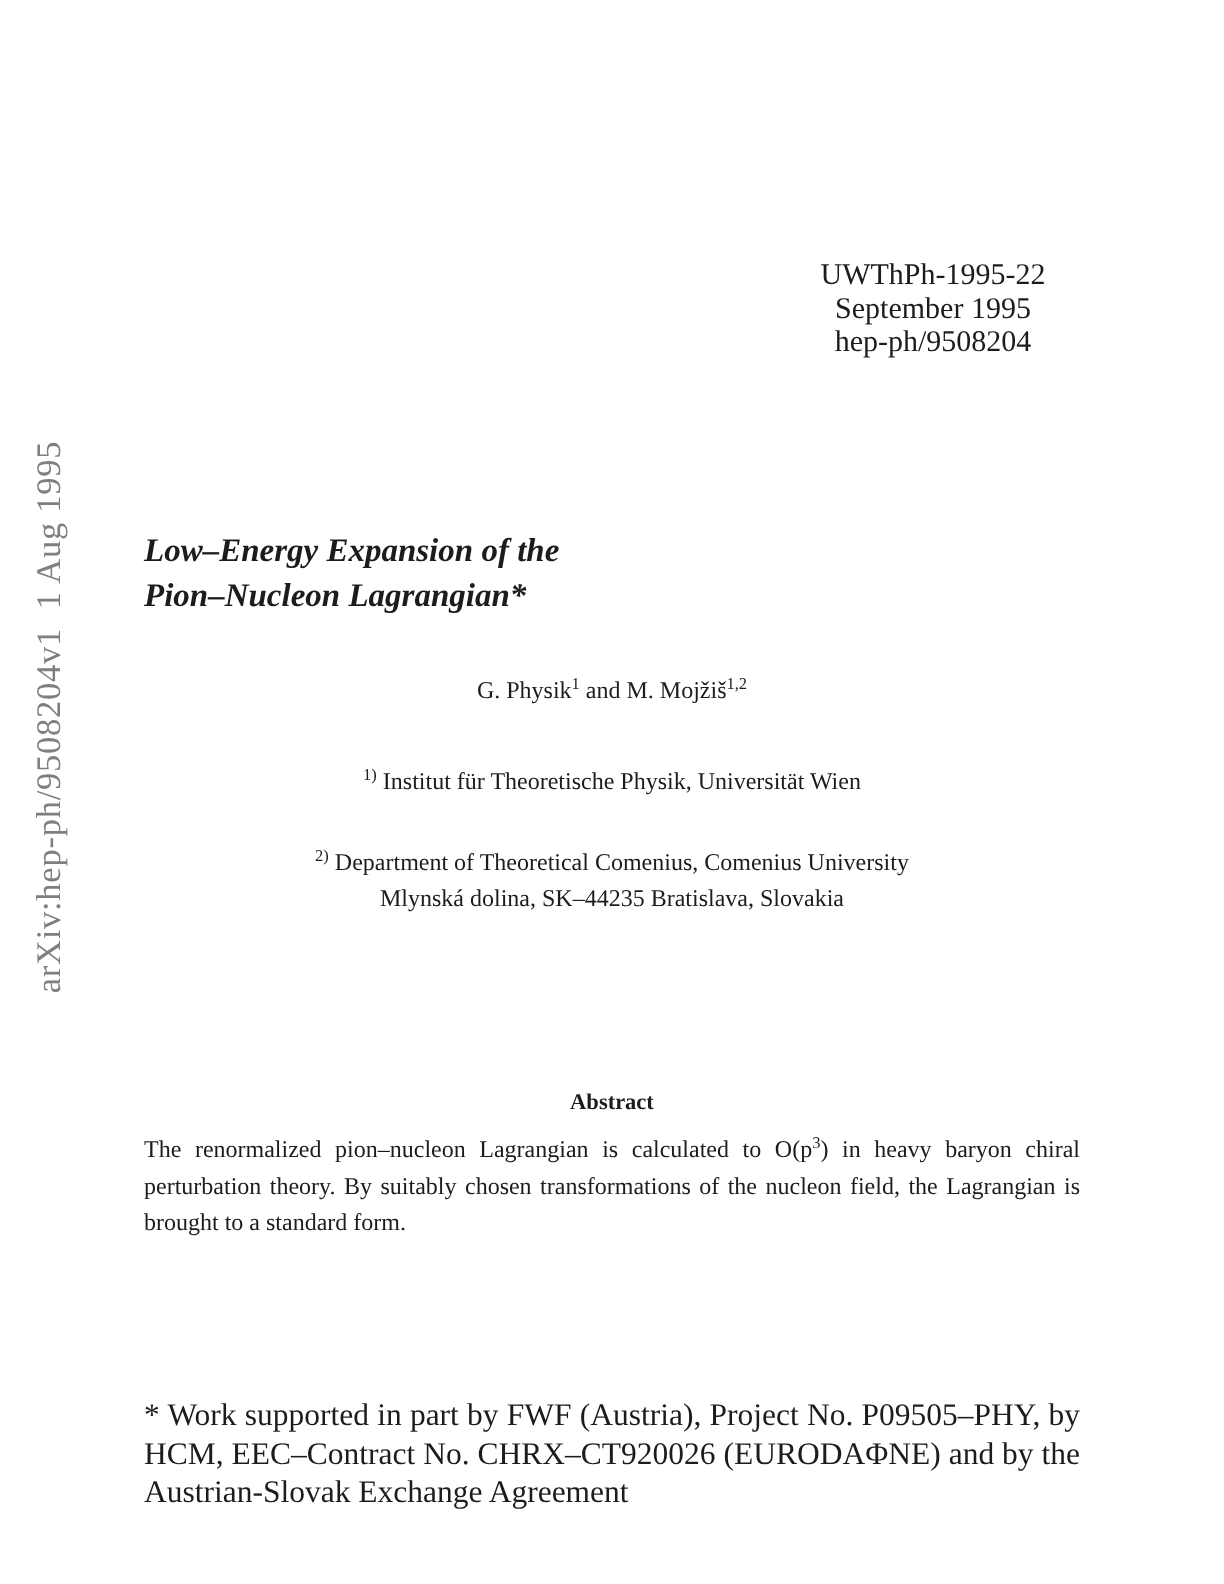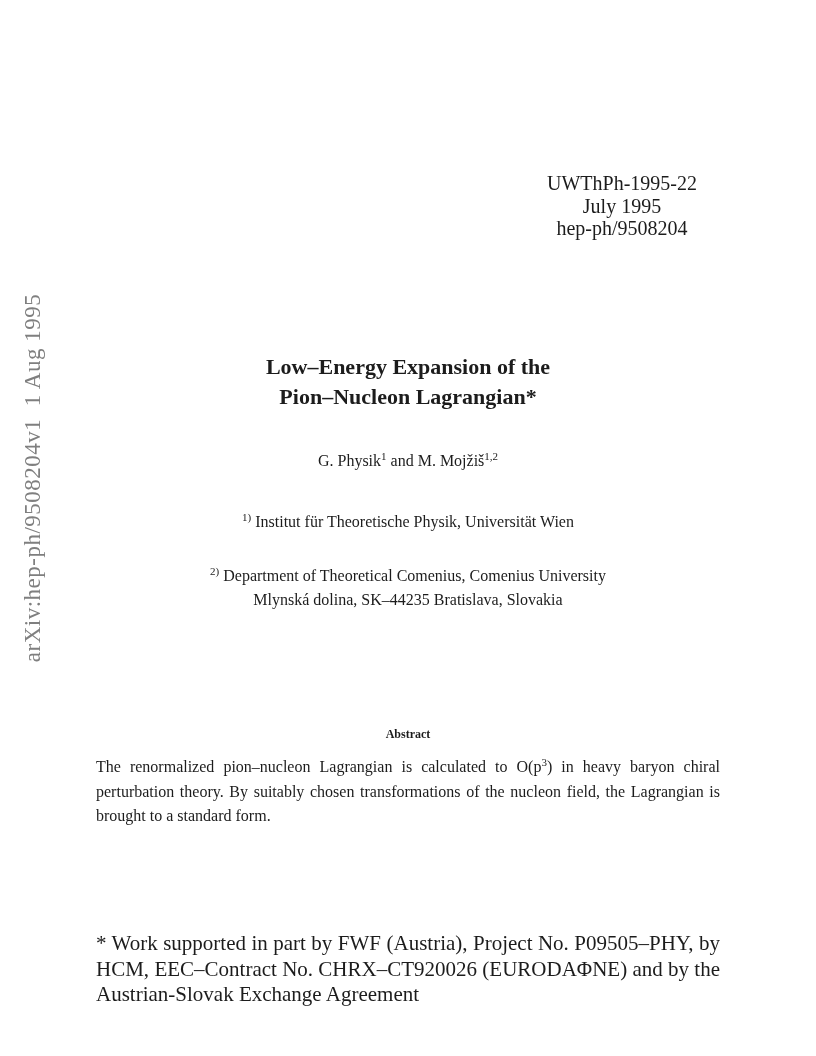--- a/index.html
+++ b/index.html
@@ -34,24 +34,25 @@
     color: #7f7f7f;
     font-size: 23px;
     letter-spacing: 0.5px;
     white-space: nowrap;
   }
   .title-block {
     position: absolute;
     top: 352px;
     left: 96px;
     width: 624px;
-    text-align: center;
+    text-align: left;
     font-size: 22px;
     font-weight: bold;
     line-height: 30px;
+    font-style: italic;
   }
   .authors-line {
     position: absolute;
     top: 452px;
     left: 96px;
     width: 624px;
     text-align: center;
     font-size: 16px;
   }
   .sup {
@@ -69,21 +70,21 @@
     line-height: 24px;
   }
   .affil-1 { top: 510px; }
   .affil-2 { top: 564px; }
   .abstract-heading {
     position: absolute;
     top: 727px;
     left: 96px;
     width: 624px;
     text-align: center;
-    font-size: 12px;
+    font-size: 15px;
     font-weight: bold;
   }
   .abstract-body {
     position: absolute;
     top: 755px;
     left: 96px;
     width: 624px;
     text-align: justify;
     font-size: 16px;
     line-height: 24.5px;
@@ -103,21 +104,21 @@
 <body>
 
 <div class="page">
 
   <div class="stamp-wrap">
     <span>arXiv:hep-ph/9508204v1&nbsp;&nbsp;1 Aug 1995</span>
   </div>
 
   <div class="header-block">
     <div>UWThPh-1995-22</div>
-    <div>July 1995</div>
+    <div>September 1995</div>
     <div>hep-ph/9508204</div>
   </div>
 
   <div class="title-block">
     <div>Low–Energy Expansion of the</div>
     <div>Pion–Nucleon Lagrangian*</div>
   </div>
 
   <div class="authors-line">
     <span>G. Physik</span><span class="sup">1</span><span> and </span><span>M. Mojžiš</span><span class="sup">1,2</span>

